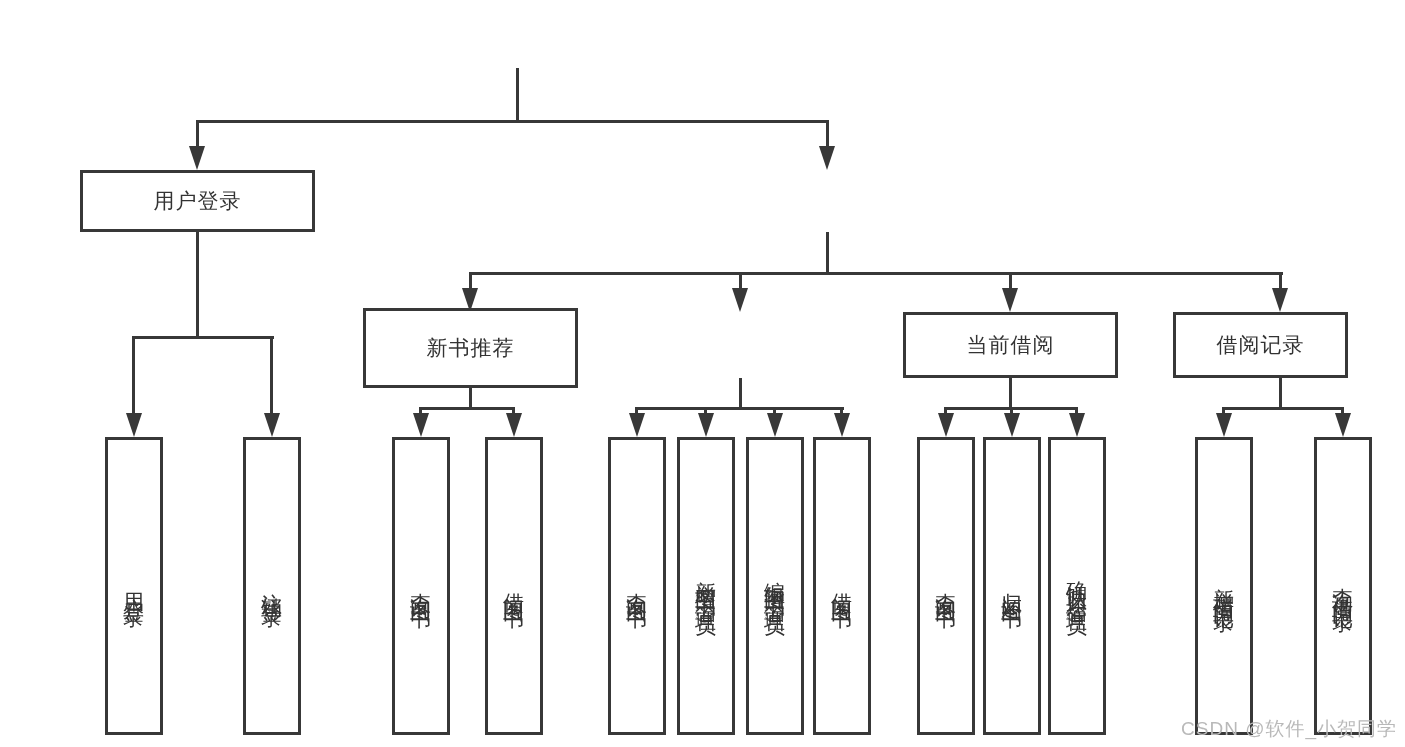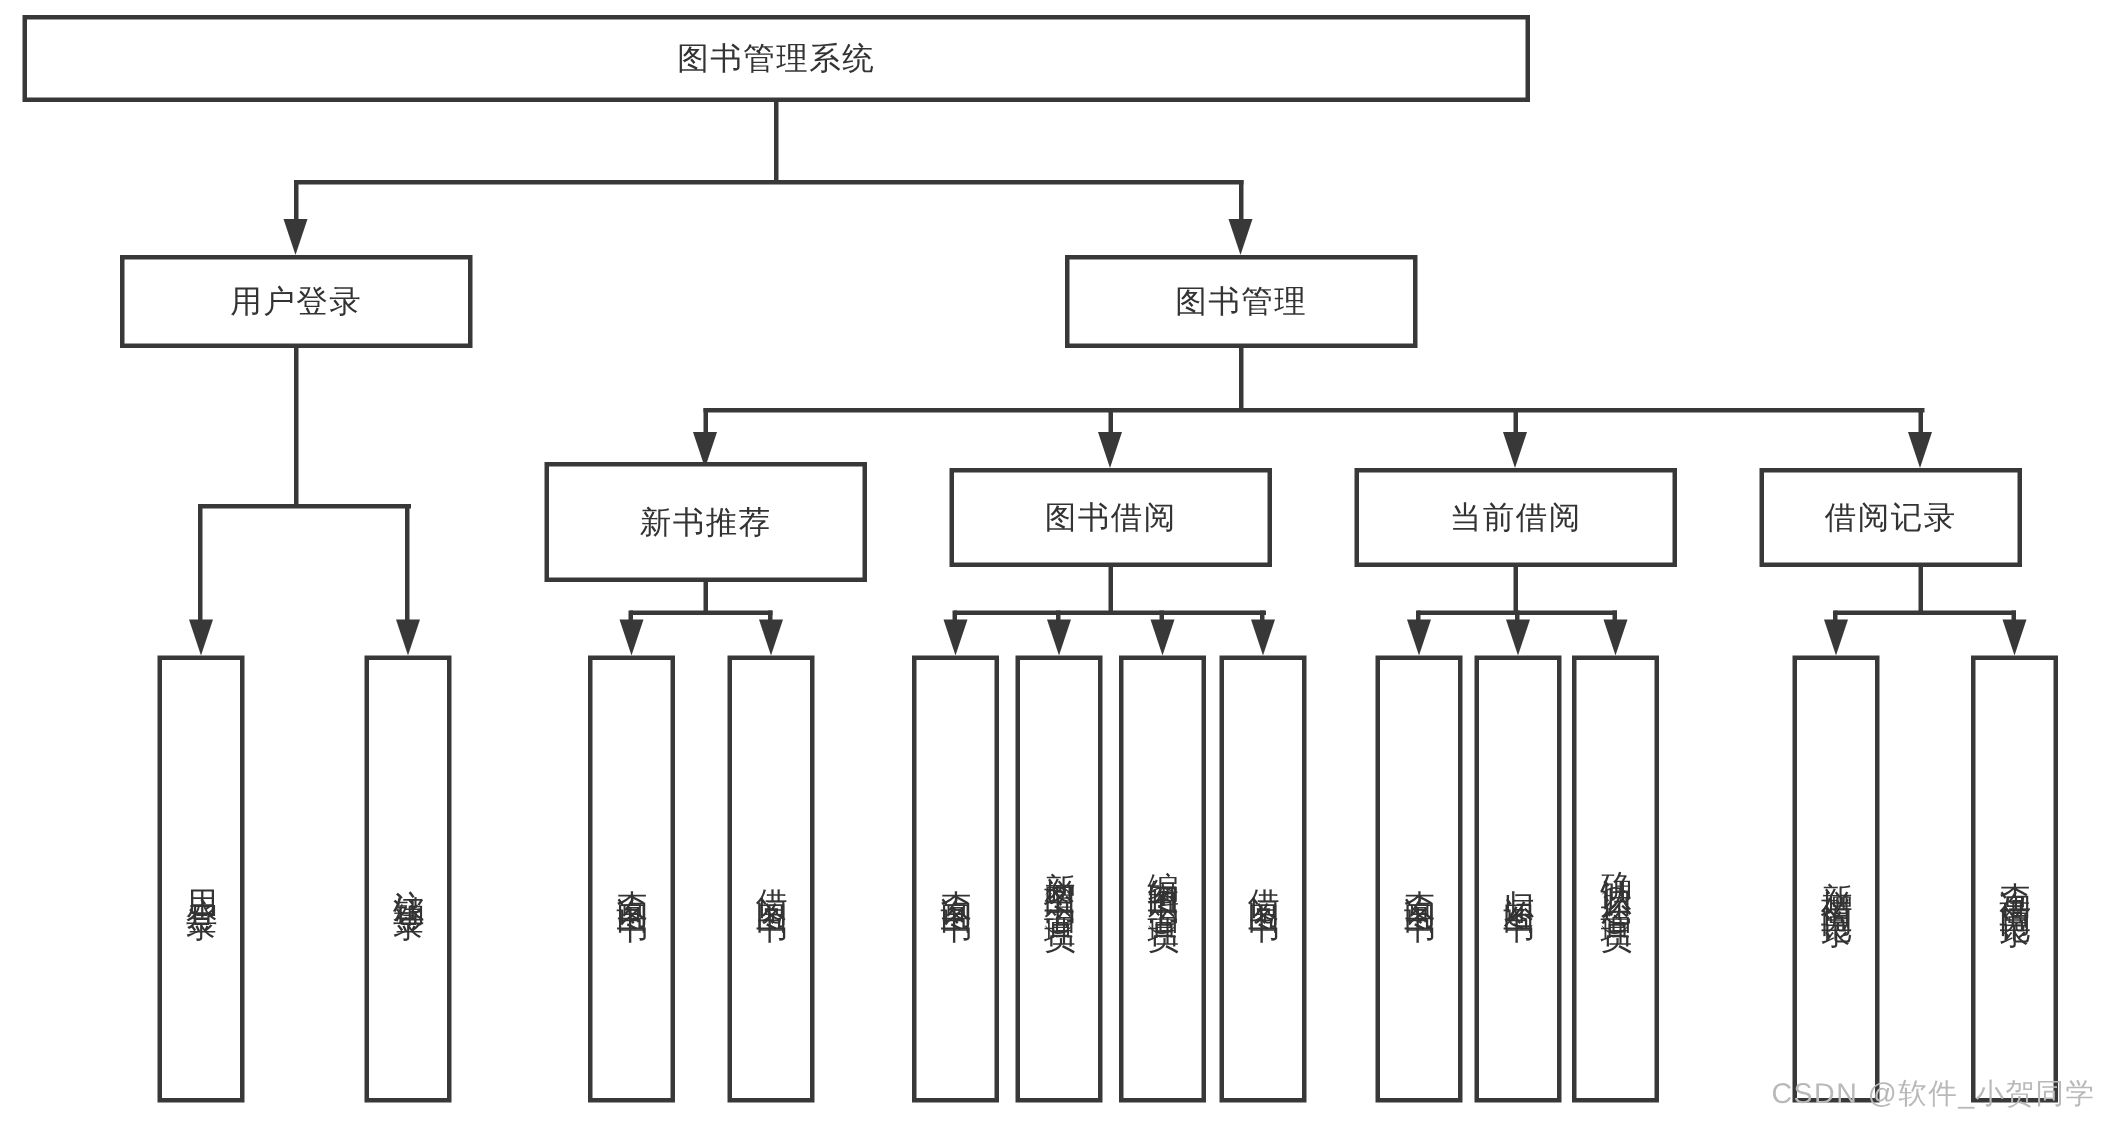--- a/index.html
+++ b/index.html
@@ -56,36 +56,30 @@
     letter-spacing: 1px;
     z-index: 3;
     text-align: center;
   }
 </style>
 </head>
 <body>
 
 <div id="canvas">
 
-  <div class="box" style="left:15px; top:10px; width:1005px; height:58px;">
-    <span class="lbl">图书管理系统</span>
-  </div>
 
   <div class="vline" style="left:516px; top:68px; height:54px;"></div>
   <div class="hline" style="left:196px; top:120px; width:633px;"></div>
   <div class="vline" style="left:196px; top:120px; height:32px;"></div>
   <div class="vline" style="left:826px; top:120px; height:32px;"></div>
   <div class="arrow" style="left:189px; top:146px;"></div>
   <div class="arrow" style="left:819px; top:146px;"></div>
 
   <div class="box" style="left:80px; top:170px; width:235px; height:62px;">
     <span class="lbl">用户登录</span>
-  </div>
-  <div class="box" style="left:710px; top:170px; width:235px; height:62px;">
-    <span class="lbl">图书管理</span>
   </div>
 
   <div class="vline" style="left:196px; top:232px; height:106px;"></div>
   <div class="hline" style="left:132px; top:336px; width:142px;"></div>
   <div class="vline" style="left:132px; top:336px; height:78px;"></div>
   <div class="vline" style="left:270px; top:336px; height:78px;"></div>
   <div class="arrow" style="left:126px; top:413px;"></div>
   <div class="arrow" style="left:264px; top:413px;"></div>
 
   <div class="vline" style="left:826px; top:232px; height:42px;"></div>
@@ -94,23 +88,20 @@
   <div class="vline" style="left:739px; top:272px; height:22px;"></div>
   <div class="vline" style="left:1009px; top:272px; height:22px;"></div>
   <div class="vline" style="left:1279px; top:272px; height:22px;"></div>
   <div class="arrow" style="left:462px; top:288px;"></div>
   <div class="arrow" style="left:732px; top:288px;"></div>
   <div class="arrow" style="left:1002px; top:288px;"></div>
   <div class="arrow" style="left:1272px; top:288px;"></div>
 
   <div class="box" style="left:363px; top:308px; width:215px; height:80px;">
     <span class="lbl">新书推荐</span>
-  </div>
-  <div class="box" style="left:633px; top:312px; width:215px; height:66px;">
-    <span class="lbl">图书借阅</span>
   </div>
   <div class="box" style="left:903px; top:312px; width:215px; height:66px;">
     <span class="lbl">当前借阅</span>
   </div>
   <div class="box" style="left:1173px; top:312px; width:175px; height:66px;">
     <span class="lbl">借阅记录</span>
   </div>
 
   <div class="vline" style="left:469px; top:378px; height:31px;"></div>
   <div class="hline" style="left:420px; top:407px; width:95px;"></div>

